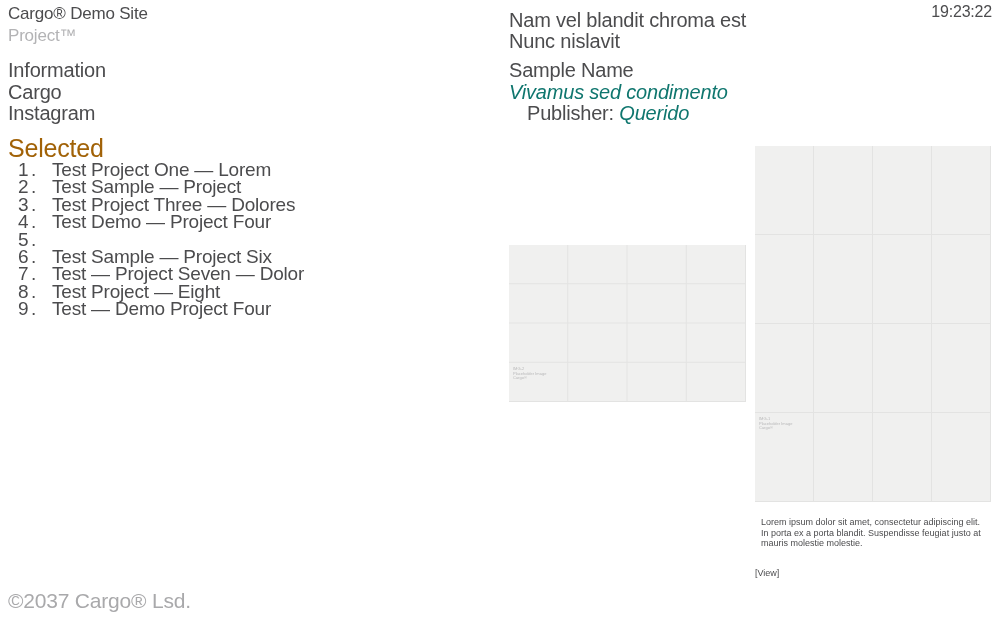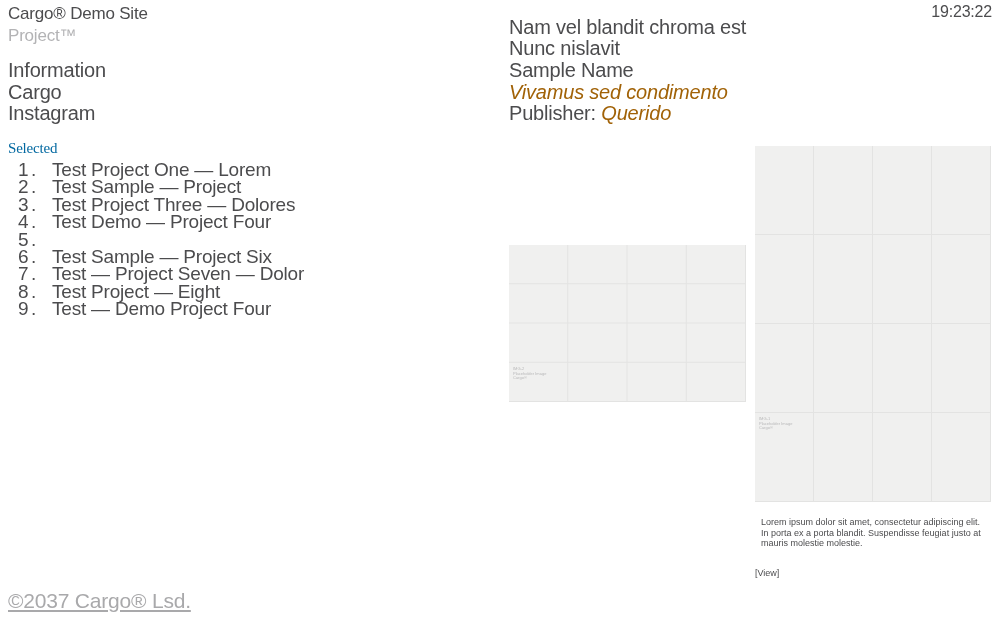--- a/index.html
+++ b/index.html
@@ -19,34 +19,34 @@
   
   .site-title { left: 8px; top: 3px; font-size: 17px; line-height: 22px; }
   .site-title .sub { color: #b3b3b5; display: block; }
 
   
   .nav { left: 8px; top: 60px; font-size: 20px; line-height: 21.5px; }
   .nav a { display: block; }
 
   
   .selected-block { left: 8px; top: 138px; }
-  .selected-heading { color: #0369a1; font-size: 15px; line-height: 20px; font-family: Liberation Serif, serif; }
+  .selected-heading { color: #a16207; font-size: 25px; line-height: 20px; }
   ol.projects { list-style: none; margin: 3px 0 0 0; padding: 0; font-size: 19px; line-height: 17.4px; }
   ol.projects li { display: flex; white-space: nowrap; }
   ol.projects .num { width: 44px; padding-left: 10px; letter-spacing: 2.5px; flex: none; }
 
   
-  .mid-header { left: 509px; top: 17px; font-size: 20px; line-height: 21px; }
+  .mid-header { left: 509px; top: 10px; font-size: 20px; line-height: 21px; }
   .mid-header span { display: block; }
   .clock { right: 8px; top: 3px; font-size: 16px; }
   .project-info { left: 509px; top: 60px; font-size: 20px; line-height: 21.5px; }
   .project-info span { display: block; }
-  .muted-i { color: #a16207; font-style: italic; }
+  .muted-i { color: #0f766e; font-style: italic; }
   .pub-line { display: block; }
-  .pub-line .pub-label { display: inline; }
+  .pub-line .pub-label { display: inline; margin-left: 18px; }
   .pub-line .muted-i { display: inline; text-align: center; }
 
   
   .ph { position: absolute; background: #f0f0ef; }
   .ph-grid {
     position: absolute; inset: 0;
     background-image:
       linear-gradient(to right, #e3e3e2 1px, transparent 1px),
       linear-gradient(to bottom, #e3e3e2 1px, transparent 1px);
     background-size: 25% 100%, 100% 25%;
@@ -57,21 +57,21 @@
   .ph-meta { position: absolute; left: 4px; font-size: 4px; line-height: 4.6px; color: #b9b9ba; letter-spacing: 0; }
   .ph-small .ph-meta { top: 122px; }
   .ph-large .ph-meta { top: 271px; }
 
   
   .caption-block { left: 755px; top: 511px; width: 238px; font-size: 9px; line-height: 10.6px; letter-spacing: 0; }
   .caption-block p { margin: 6px; }
   .view-link { display: inline-block; margin-top: 13px; }
 
   
-  .footer { left: 8px; top: 589px; font-size: 21px; color: #a9a9ab; text-decoration: underline; }
+  .footer { left: 8px; top: 589px; font-size: 21px; color: #a9a9ab; }
 </style>
 </head>
 <body>
 
 <div class="abs site-title">
   <a>Cargo® Demo Site</a>
   <span class="sub">Project™</span>
 </div>
 
 <div class="abs mid-header">

